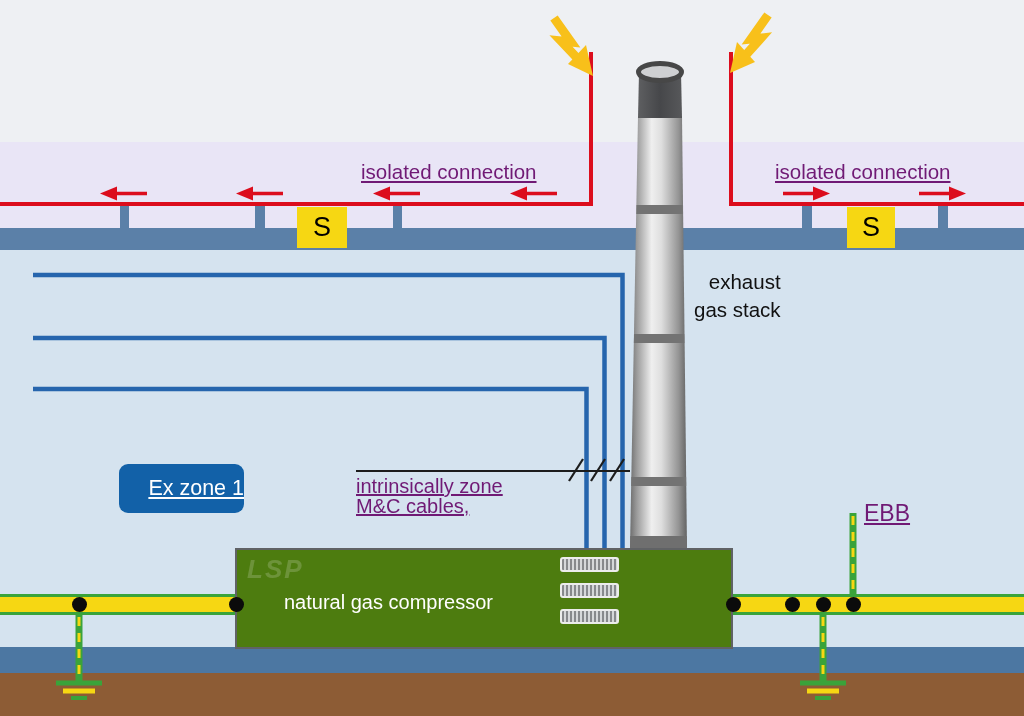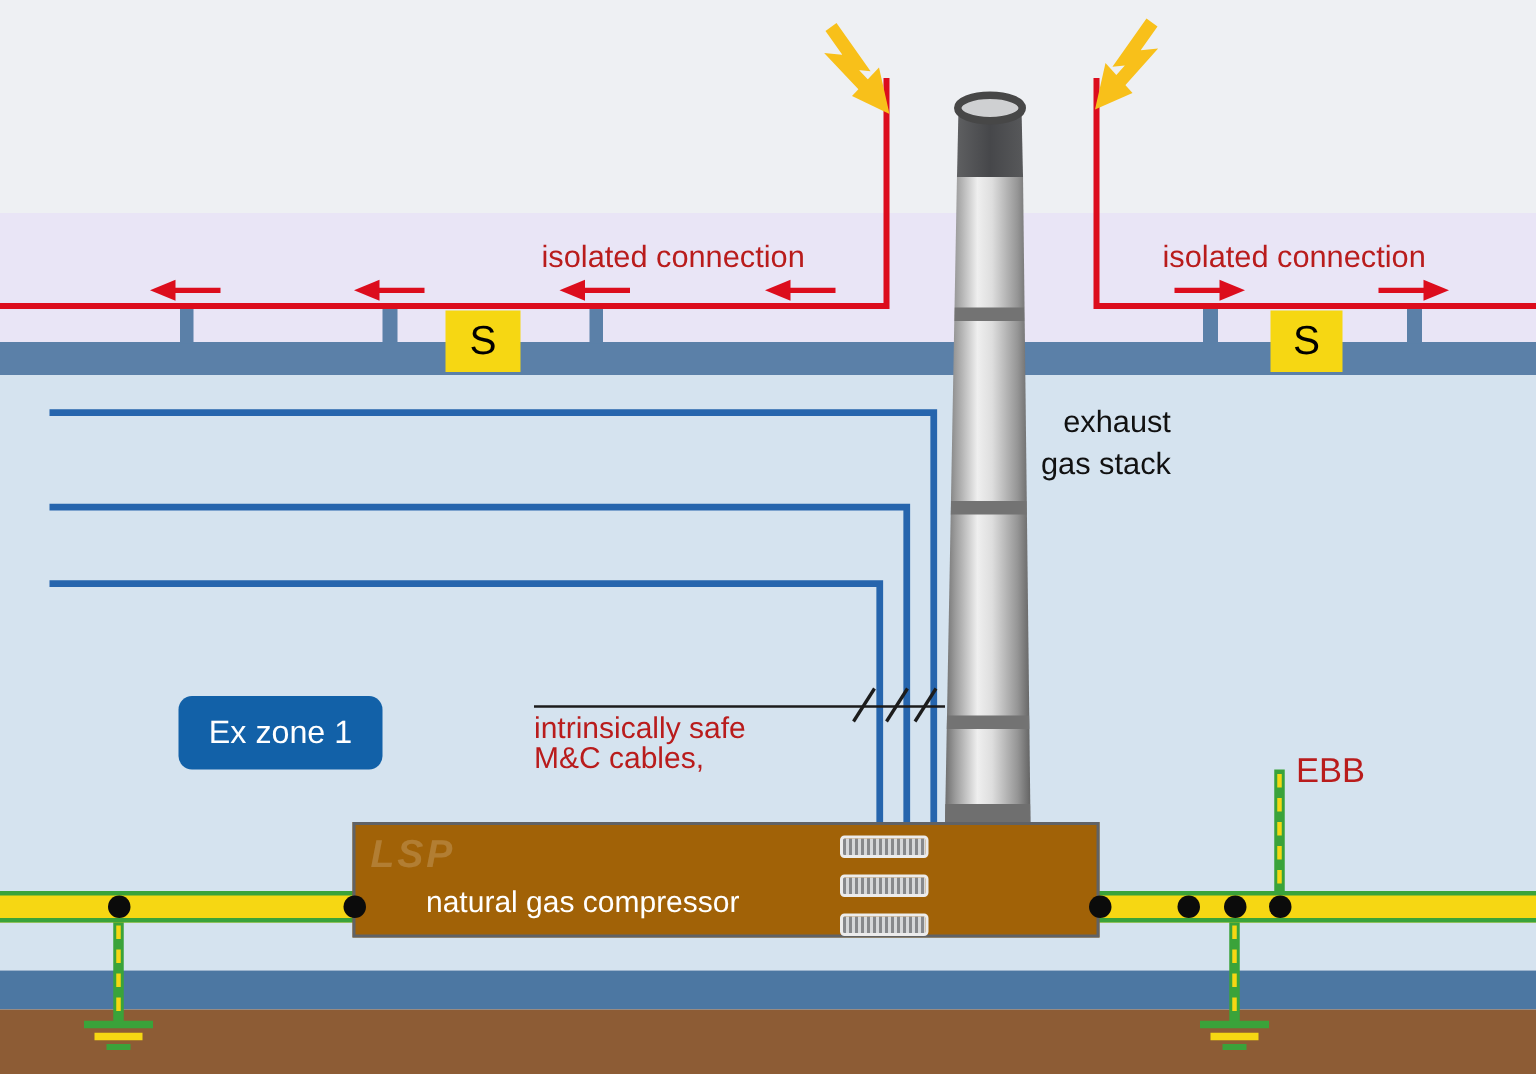--- a/index.html
+++ b/index.html
@@ -17,39 +17,39 @@
   .bg-earth{left:0;top:673px;width:1024px;height:43px;background:#8d5c35;}
   
   .post{background:#5b80a8;top:206px;height:23px;}
   
   .sbox{
     top:207px;height:41px;background:#f6d713;
     display:flex;align-items:center;justify-content:center;
     font-size:27px;color:#000;
   }
   
-  .lbl{white-space:nowrap;color:#b91c1c;}
+  .lbl{white-space:nowrap;color:#701a75;text-decoration:underline;}
   .lbl-iso{font-size:20.5px;}
   .lbl-exhaust{font-size:20.5px;line-height:28px;white-space:nowrap;text-align:right;}
   .lbl-mc{font-size:20px;}
   .lbl-ebb{font-size:23px;}
   
   .ex-badge{
-    left:119px;top:464px;width:136px;height:49px;background:#1261a8;
-    border-radius:9px;display:flex;align-items:center;justify-content:center;
-    color:#ffffff;font-size:21.5px;
+    left:119px;top:464px;width:125px;height:49px;background:#1261a8;
+    border-radius:9px;display:flex;align-items:center;justify-content:flex-end;
+    color:#ffffff;font-size:21.5px;text-decoration:underline;
   }
   
   .pipe{
     top:594px;height:21px;background:#f6d713;box-sizing:border-box;
     border-top:3px solid #3aa33a;border-bottom:3px solid #3aa33a;
   }
   
   .compressor{
-    left:235px;top:548px;width:498px;height:77px;background:#a16207;
+    left:235px;top:548px;width:498px;height:101px;background:#4d7c0f;
     border:2px solid #606265;box-sizing:border-box;
   }
   .lsp-mark{
     position:absolute;left:10px;top:4px;font-size:26px;font-weight:bold;
     font-style:italic;letter-spacing:2px;color:rgba(255,255,255,0.18);
   }
   .comp-label{position:absolute;left:47px;top:41px;font-size:20px;color:#ffffff;white-space:nowrap;}
   .grille{
     position:absolute;left:323px;width:59px;height:15px;box-sizing:border-box;
     border:2px solid #ececec;border-radius:3px;
@@ -207,21 +207,21 @@
 
   <div class="abs lbl lbl-iso z7" style="left:361px;top:160px;">isolated connection</div>
   <div class="abs lbl lbl-iso z7" style="left:775px;top:160px;">isolated connection</div>
 
   <div class="abs lbl-exhaust z7" style="left:694px;top:268px;">
     <div>exhaust</div>
     <div>gas stack</div>
   </div>
 
   <div class="abs lbl lbl-mc z7" style="left:356px;top:447px;margin-top:48px;">M&amp;C cables,</div>
-  <div class="abs lbl lbl-mc z7" style="left:356px;top:475px;">intrinsically safe</div>
+  <div class="abs lbl lbl-mc z7" style="left:356px;top:475px;">intrinsically zone</div>
 
   <div class="abs ex-badge z7">
     <span>Ex zone 1</span>
   </div>
 
   <div class="abs lbl lbl-ebb z7" style="left:864px;top:500px;">EBB</div>
 
 </div>
 
 </body></html>

